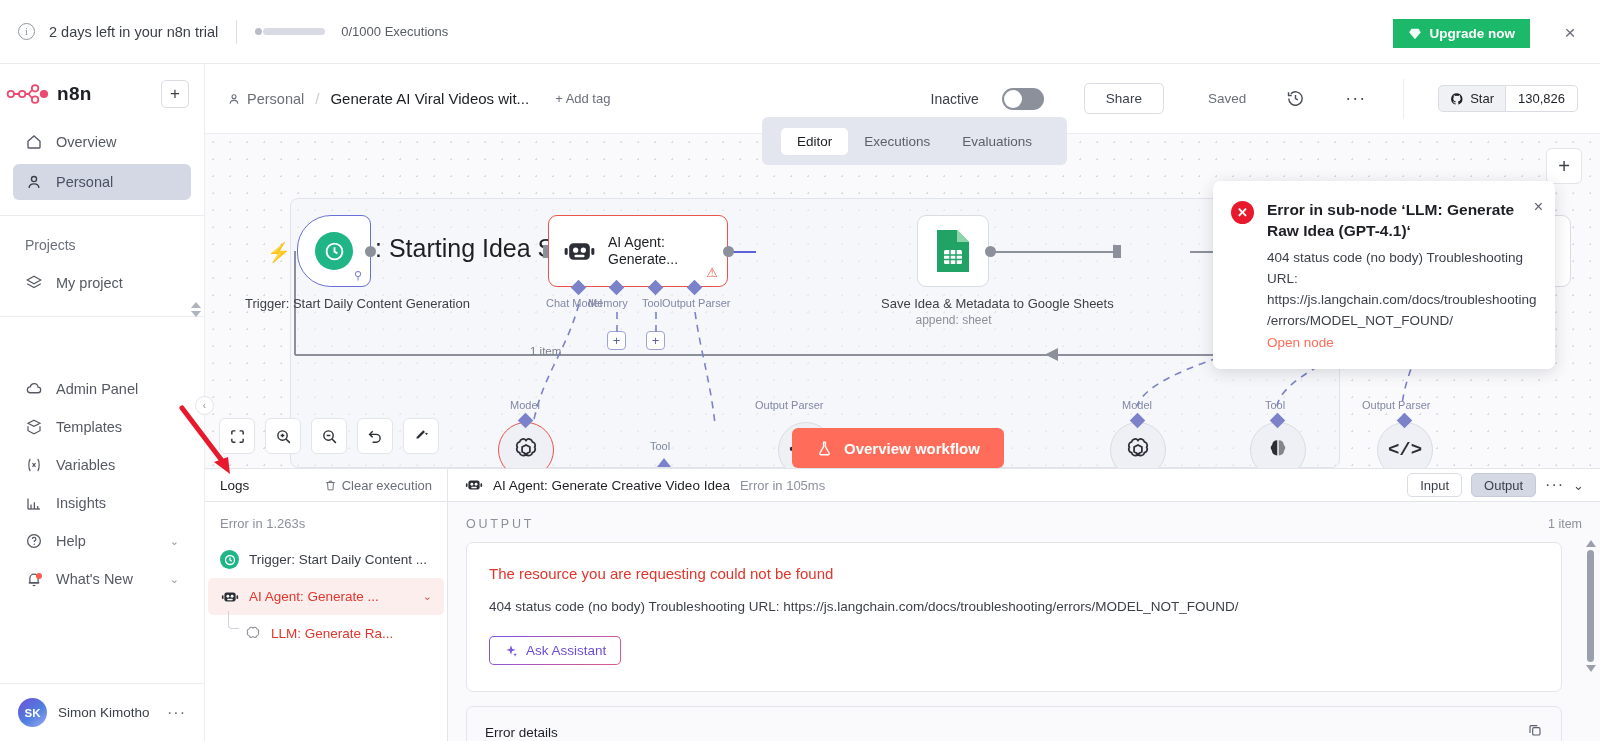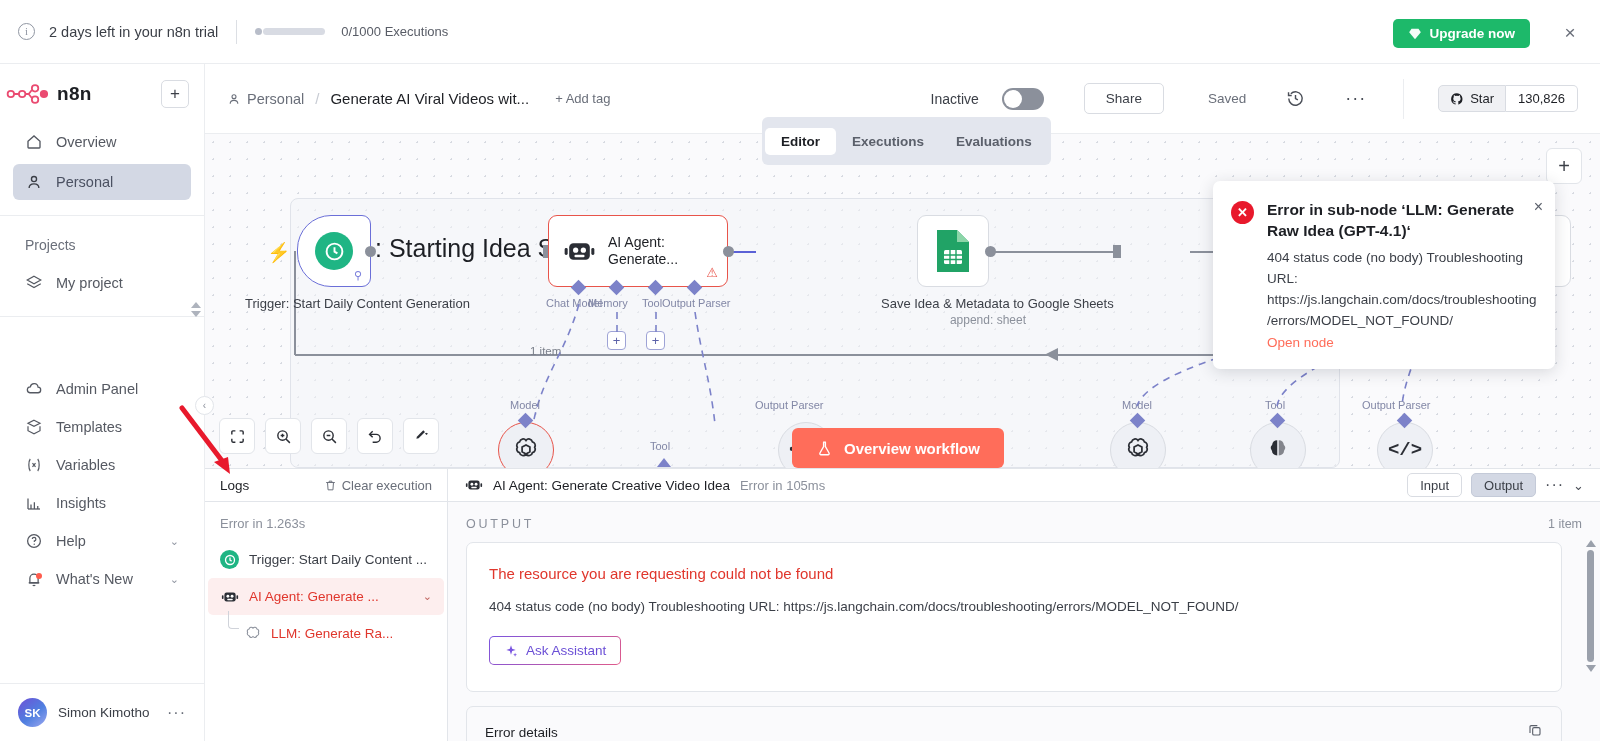--- a/index.html
+++ b/index.html
@@ -23,21 +23,21 @@
     font-family: "Liberation Serif", serif; flex: 0 0 auto;
   }
   .trial-text { font-size: 14.5px; color: #3b3f47; margin-left: 14px; }
   .trial-div { width: 1px; height: 24px; background: #dcdfe4; margin: 0 18px; }
   .trial-progress-wrap { display: flex; align-items: center; }
   .trial-dot { width: 7px; height: 7px; border-radius: 50%; background: #b8bdc9; }
   .trial-track { width: 62px; height: 7px; border-radius: 4px; background: #d8dbe3; margin-left: 1px; }
   .trial-exec { font-size: 13px; color: #585c66; margin-left: 16px; }
   .upgrade-btn {
     position: absolute; right: 70px; top: 19px; height: 29px;
-    background: #1db96a; border-radius: 5px; color: #fff;
+    background: #1db96a; border-radius: 0; color: #fff;
     display: flex; align-items: center; gap: 7px; padding: 0 15px;
     font-size: 13.5px; font-weight: bold; cursor: pointer; border: none;
   }
   .banner-close {
     position: absolute; right: 20px; top: 23px; width: 20px; height: 20px;
     color: #6a6f7a; font-size: 19px; line-height: 19px; text-align: center;
     cursor: pointer; font-weight: 300;
   }
 
   
@@ -128,21 +128,21 @@
   .star-right {
     height: 27px; padding: 0 12px; display: flex; align-items: center;
     background: #fff; border: 1px solid #d9dce2; border-left: none;
     border-radius: 0 5px 5px 0; font-size: 13px; color: #1d1f24;
   }
 
   
   .tabs {
     position: absolute; left: 762px; top: 117px; height: 48px;
     background: #e3e6ee; border-radius: 6px; display: flex; align-items: center;
-    padding: 3px; z-index: 30; font-weight: bold;
+    padding: 19px; z-index: 30;
   }
   .tab { padding: 0 16px; height: 27px; display: flex; align-items: center; font-size: 13.5px; color: #5b606b; border-radius: 5px; cursor: pointer; }
   .tab.active { background: #fff; color: #1d1f24; }
 
   
   .canvas {
     position: absolute; left: 205px; top: 134px; width: 1395px; height: 334px;
     background: #fafafc; overflow: hidden;
     background-image: radial-gradient(#d7dae1 1px, transparent 1px);
     background-size: 17px 17px;
@@ -160,21 +160,21 @@
     position: absolute; width: 72px; height: 72px; background: #fff;
     border: 1.6px solid #d9dce2; border-radius: 9px;
     display: flex; align-items: center; justify-content: center; cursor: pointer;
   }
   .node.trigger { border-radius: 34px 9px 9px 34px; border-color: #6b6fd8; width: 74px; }
   .node.err { border-color: #e8544a; }
   .node.wide { width: 180px; justify-content: flex-start; padding-left: 14px; gap: 12px; }
   .node-label {
     position: absolute; text-align: center; font-size: 13px; color: #3b3f47; line-height: 16px; white-space: nowrap;
   }
-  .node-sub { font-size: 12px; color: #8b909b; text-align: right; }
+  .node-sub { font-size: 12px; color: #8b909b; }
   .node-title2 { font-size: 14px; color: #1d1f24; line-height: 17px; }
   .pin { position: absolute; right: 8px; bottom: 4px; color: #7a7fdc; font-size: 11px; }
   .warn-tri { position: absolute; right: 9px; bottom: 6px; color: #e8544a; font-size: 13px; }
 
   .clock-ico {
     width: 38px; height: 38px; border-radius: 50%; background: #1fb584;
     display: flex; align-items: center; justify-content: center;
   }
   .sheets-ico { width: 40px; height: 46px; }
 

